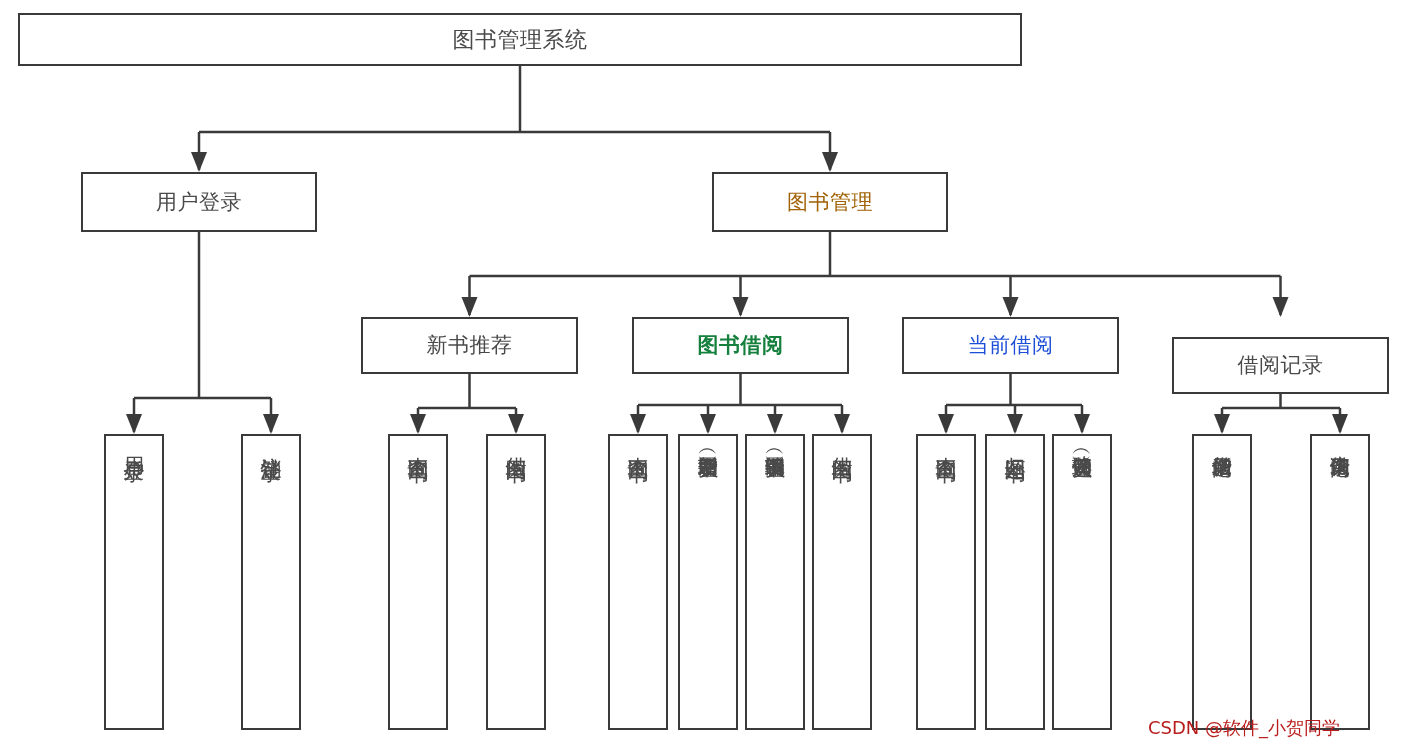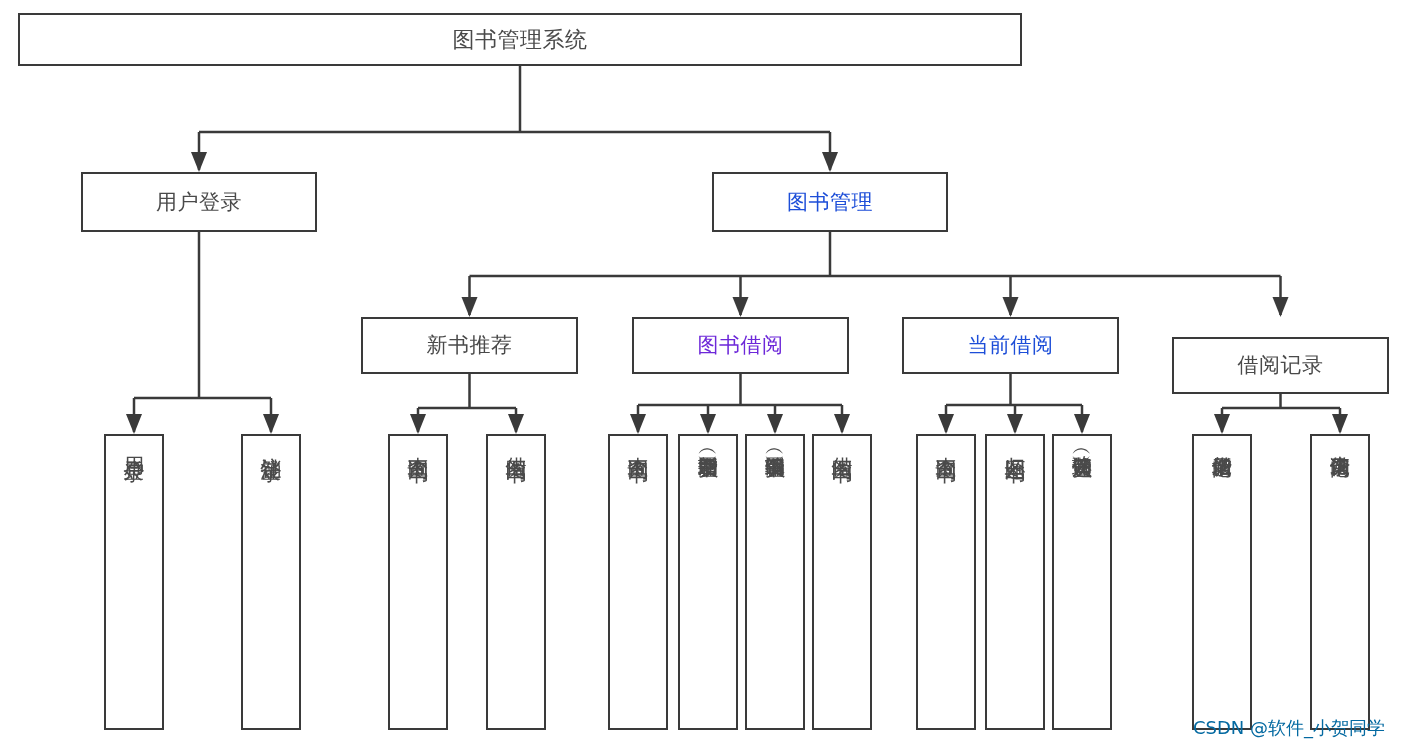--- a/index.html
+++ b/index.html
@@ -136,27 +136,27 @@
       <path d="M 1332 414 L 1348 414 L 1340 434 Z" fill="#3a3a3a"></path>
     </svg>
   <div id="nodes-layer">
       <div class="node-box horizontal root" style="left: 18px; top: 13px; width: 1004px; height: 53px; border-color: rgb(58, 58, 58); background: rgb(255, 255, 255);">
         <span class="node-label" style="color: rgb(74, 74, 74);">图书管理系统</span>
       </div>
       <div class="node-box horizontal" style="left: 81px; top: 172px; width: 236px; height: 60px; border-color: rgb(58, 58, 58); background: rgb(255, 255, 255);">
         <span class="node-label" style="color: rgb(74, 74, 74);">用户登录</span>
       </div>
       <div class="node-box horizontal" style="left: 712px; top: 172px; width: 236px; height: 60px; border-color: rgb(58, 58, 58); background: rgb(255, 255, 255);">
-        <span class="node-label" style="color: #1d4ed8;">图书管理</span>
+        <span class="node-label" style="color: #a16207;">图书管理</span>
       </div>
       <div class="node-box horizontal" style="left: 361px; top: 317px; width: 217px; height: 57px; border-color: rgb(58, 58, 58); background: rgb(255, 255, 255);">
         <span class="node-label" style="color: rgb(74, 74, 74);">新书推荐</span>
       </div>
       <div class="node-box horizontal" style="left: 632px; top: 317px; width: 217px; height: 57px; border-color: rgb(58, 58, 58); background: rgb(255, 255, 255);">
-        <span class="node-label" style="color: #6d28d9;">图书借阅</span>
+        <span class="node-label" style="color: #15803d; font-weight: bold;">图书借阅</span>
       </div>
       <div class="node-box horizontal" style="left: 902px; top: 317px; width: 217px; height: 57px; border-color: rgb(58, 58, 58); background: rgb(255, 255, 255);">
         <span class="node-label" style="color: #1d4ed8;">当前借阅</span>
       </div>
       <div class="node-box horizontal" style="left: 1172px; top: 317px; width: 217px; height: 57px; border-color: rgb(58, 58, 58); background: rgb(255, 255, 255); margin-top: 20px;">
         <span class="node-label" style="color: rgb(74, 74, 74);">借阅记录</span>
       </div>
       <div class="node-box vertical" style="left: 104px; top: 434px; width: 60px; height: 296px; border-color: rgb(58, 58, 58); background: rgb(255, 255, 255);">
         <span class="node-label" style="color: rgb(74, 74, 74);">用户登录</span>
       </div>
@@ -190,14 +190,14 @@
       <div class="node-box vertical tight" style="left: 1052px; top: 434px; width: 60px; height: 296px; border-color: rgb(58, 58, 58); background: rgb(255, 255, 255);">
         <span class="node-label" style="color: rgb(74, 74, 74);">确认归还（管理员）</span>
       </div>
       <div class="node-box vertical tight" style="left: 1192px; top: 434px; width: 60px; height: 296px; border-color: rgb(58, 58, 58); background: rgb(255, 255, 255);">
         <span class="node-label" style="color: rgb(74, 74, 74);">新增借阅记录</span>
       </div>
       <div class="node-box vertical tight" style="left: 1310px; top: 434px; width: 60px; height: 296px; border-color: rgb(58, 58, 58); background: rgb(255, 255, 255);">
         <span class="node-label" style="color: rgb(74, 74, 74);">查询借阅记录</span>
       </div>
     </div>
-  <div class="watermark" style="left: 1193px; top: 716px; color: #0369a1;">CSDN @软件_小贺同学</div>
+  <div class="watermark" style="left: 1148px; top: 716px; color: #b91c1c;">CSDN @软件_小贺同学</div>
 </div>
 
 </body></html>

